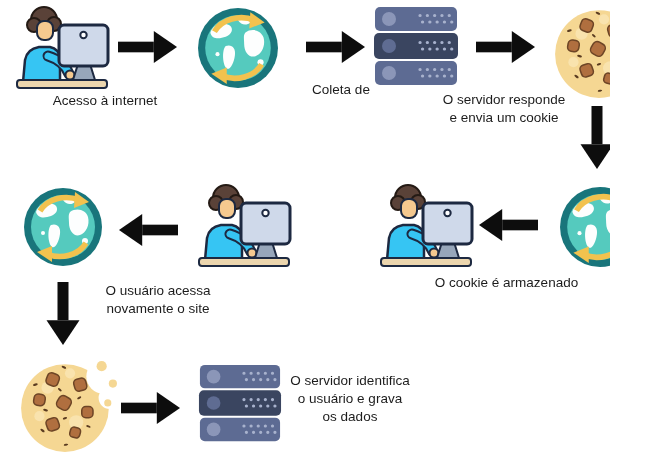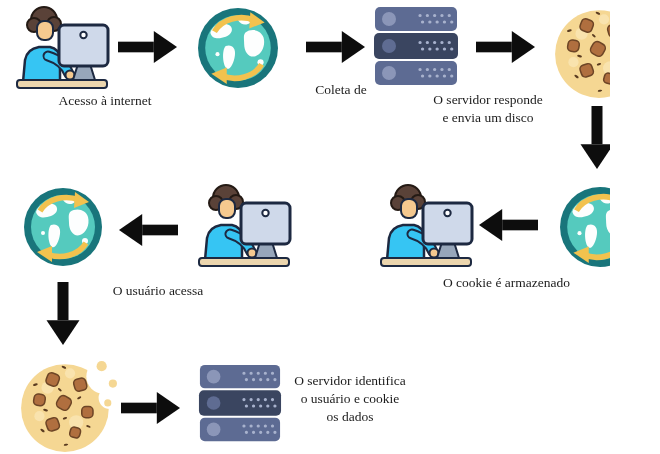--- a/index.html
+++ b/index.html
@@ -1,18 +1,18 @@
 <!DOCTYPE html>
 <html style="--bg: #ffffff; --text: #1c1c1c; --arrow: #0d0d0d; --globe-ring: #19757b; --globe-ocean: #55cabe; --globe-land: #fdfefe; --globe-arrow: #f2c24e; --server-light: #5d6b93; --server-dark: #3a4560; --server-circle-light: #8b96b8; --server-circle-dark: #5f6c92; --server-dots: #a8b2cd; --cookie-body: #f5d793; --cookie-spot: #f9e3ae; --cookie-chip: #b06f3f; --cookie-chip-edge: #6d4526; --cookie-speck: #5a3b20; --skin: #f5c98f; --hair: #5a4238; --outline: #1d2941; --shirt: #36c5f3; --monitor: #cfd9ea; --stand: #97a6ba; --desk: #ecd6ae;"><head>
 <meta charset="utf-8">
 <style>
   html,body { margin:0; padding:0; background:#ffffff; }
   .stage {
     position:relative; width:610px; height:454px; background:var(--bg,#fff);
-    font-family:Liberation Serif, serif; overflow:hidden;
+    font-family:Liberation Sans, sans-serif; overflow:hidden;
   }
   .abs { position:absolute; }
   .icon { display:block; width:100%; height:100%; }
   .label {
     position:absolute; color:var(--text,#1c1c1c);
     font-size:13.5px; line-height:18px; text-align:center; white-space:nowrap;
   }
   .label div { white-space:nowrap; }
   .flipx { transform:scaleX(-1); }
   .arrow-fill { fill:var(--arrow,#0d0d0d); }
@@ -144,23 +144,23 @@
         <use href="#sym-cookie"></use>
       </svg>
   </div>
 
   <div class="label" style="left:20px;top:92px;width:170px">
     <div>Acesso à internet</div>
   </div>
   <div class="label" style="left:282px;top:81px;width:118px">
     <div>Coleta de</div>
   </div>
-  <div class="label" style="left:400px;top:91px;width:176px">
+  <div class="label" style="left:416px;top:91px;width:176px">
     <div>O servidor responde</div>
-    <div>e envia um disco</div>
+    <div>e envia um cookie</div>
   </div>
 
   <div class="abs" style="left:579px;top:106px;width:36px;height:64px">
     <svg class="icon" viewBox="0 0 36 62" preserveAspectRatio="none">
         <use href="#sym-arrow-down"></use>
       </svg>
   </div>
 
   <div class="abs" style="left:23px;top:187px;width:80px;height:80px">
     <svg class="icon" viewBox="0 0 80 80">
@@ -188,20 +188,21 @@
       </svg>
   </div>
   <div class="abs" style="left:559px;top:186px;width:82px;height:82px">
     <svg class="icon" viewBox="0 0 80 80">
         <use href="#sym-globe"></use>
       </svg>
   </div>
 
   <div class="label" style="left:56px;top:282px;width:204px">
     <div>O usuário acessa</div>
+    <div>novamente o site</div>
   </div>
   <div class="label" style="left:404px;top:274px;width:205px">
     <div>O cookie é armazenado</div>
   </div>
 
   <div class="abs" style="left:45px;top:282px;width:36px;height:64px">
     <svg class="icon" viewBox="0 0 36 62" preserveAspectRatio="none">
         <use href="#sym-arrow-down"></use>
       </svg>
   </div>
@@ -217,17 +218,17 @@
       </svg>
   </div>
   <div class="abs" style="left:197px;top:363px;width:86px;height:82px">
     <svg class="icon" viewBox="0 0 88 82">
         <use href="#sym-server"></use>
       </svg>
   </div>
 
   <div class="label" style="left:268px;top:372px;width:164px">
     <div>O servidor identifica</div>
-    <div>o usuário e cookie</div>
+    <div>o usuário e grava</div>
     <div>os dados</div>
   </div>
 
 </div>
 
 </body></html>

